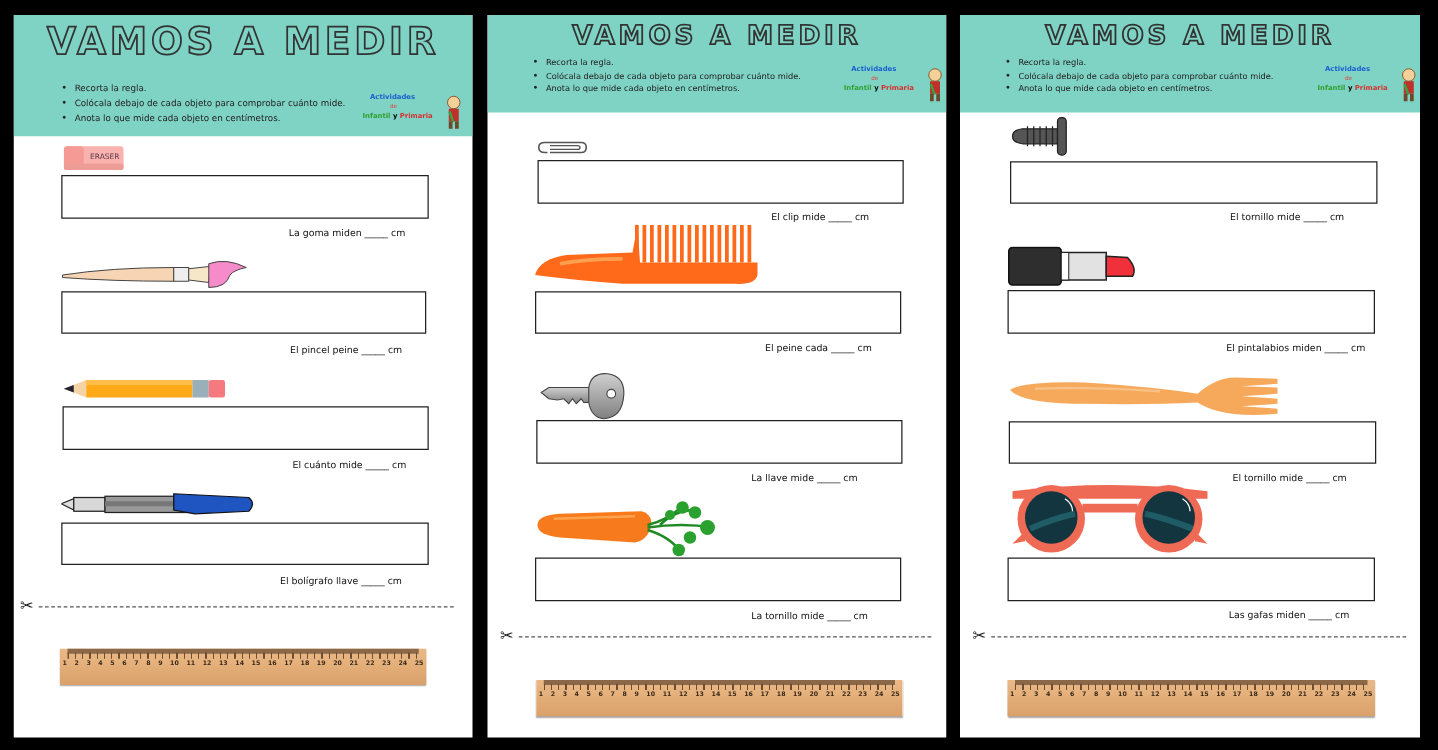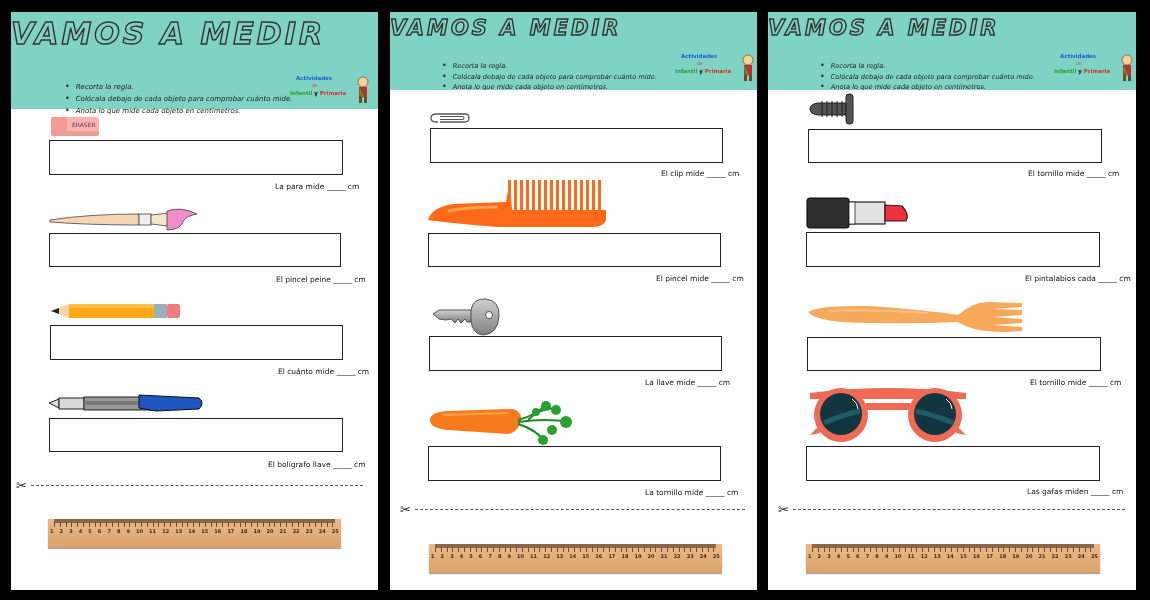--- a/index.html
+++ b/index.html
@@ -14,31 +14,31 @@
   .page.p2 { left:390px; width:367px; }
   .page.p3 { left:768px; width:368px; }
 
   .header {
     position:absolute; left:0; top:0; width:100%; background:#7fd3c4;
   }
   .p1 .header { height:97px; }
   .p2 .header, .p3 .header { height:78px; }
 
   .title {
-    position:absolute; left:0; width:100%; 
+    position:absolute; left:0; width:100%; text-align:center;
     font-family:"DejaVu Sans", sans-serif; font-weight:bold;
-    color:#7fd3c4; letter-spacing:3px;font-style:italic;
+    color:#7fd3c4; letter-spacing:3px;
     -webkit-text-stroke:1.4px #333;
   }
   .p1 .title { top:4px; font-size:30px; }
   .p2 .title, .p3 .title { top:4px; font-size:21px; }
 
   .instructions {
-    position:absolute; margin:16px; padding:0; list-style:none;
-    color:#222; font-size:7px; line-height:11px;font-style:italic;
+    position:absolute; margin:0; padding:0; list-style:none;
+    color:#222; font-size:7px; line-height:11px;
   }
   .p1 .instructions { left:38px; top:53px; }
   .p2 .instructions, .p3 .instructions { left:36px; top:33px; font-size:6.6px; line-height:10.5px; }
   .instructions li::before { content:"•"; margin-right:6px; font-size:8px; }
 
   .logo {
     position:absolute; width:80px; height:34px;
   }
   .p1 .logo { right:8px; top:62px; }
   .p2 .logo, .p3 .logo { right:2px; top:40px; }
@@ -46,21 +46,21 @@
   .logo-line2 { position:absolute; left:22px; top:9px; font-size:4.5px; color:#e04040; }
   .logo-line3 { position:absolute; left:0; top:16px; font-size:5.5px; font-weight:bold; }
   .logo-line3 .g { color:#30a030; }
   .logo-line3 .r { color:#d83030; }
   .logo-kid { position:absolute; right:0; top:2px; width:14px; height:28px; }
 
   .answer-box {
     position:absolute; border:1.3px solid #222; background:#fff; box-sizing:border-box;
   }
   .caption {
-    position:absolute; font-size:7.5px; color:#111; white-space:nowrap;margin-left:44px;
+    position:absolute; font-size:7.5px; color:#111; white-space:nowrap;
   }
   .cutline {
     position:absolute; border-top:1px dashed #555; height:0;
   }
   .scissors { position:absolute; font-size:13px; color:#222; line-height:13px; }
 
   .ruler {
     position:absolute; height:29px;
     background:linear-gradient(180deg,#e9b987 0%,#e5b07b 40%,#d9a06a 100%);
     box-shadow:0 1px 1px rgba(0,0,0,0.35);
@@ -103,21 +103,21 @@
     </div>
   </div>
 
   <svg class="obj" style="left:40px;top:104px;width:48px;height:21px" viewBox="0 0 48 21">
     <rect x="0" y="1" width="48" height="19" rx="3" fill="#f9b2ad"></rect>
     <rect x="0" y="1" width="16" height="19" rx="3" fill="#f59a94"></rect>
     <rect x="0" y="15" width="48" height="5" rx="2" fill="#ee9d96"></rect>
     <text x="21" y="11" font-size="6" fill="#5a3a4a" font-family="DejaVu Sans, sans-serif">ERASER</text>
   </svg>
   <div class="answer-box" style="left:38px;top:128px;width:294px;height:35px"></div>
-  <div class="caption" style="left:220px;top:170px">La para mide _____ cm</div>
+  <div class="caption" style="left:220px;top:170px">La goma miden _____ cm</div>
 
   <svg class="obj" style="left:38px;top:196px;width:150px;height:25px" viewBox="0 0 150 25">
     <path d="M1 12 Q40 6 90 6 L90 17 Q40 17 1 14 Z" fill="#f7d5b4" stroke="#444" stroke-width="0.8"></path>
     <rect x="90" y="6" width="12" height="11" fill="#eee" stroke="#444" stroke-width="0.8"></rect>
     <path d="M102 7 L120 5 L118 18 L102 16 Z" fill="#f6e7c8" stroke="#444" stroke-width="0.8"></path>
     <path d="M118 3 Q132 -2 148 6 Q138 8 135 12 Q132 22 118 22 Z" fill="#f58bc8" stroke="#444" stroke-width="0.8"></path>
   </svg>
   <div class="answer-box" style="left:38px;top:221px;width:292px;height:34px"></div>
   <div class="caption" style="left:221px;top:263px">El pincel peine _____ cm</div>
 
@@ -223,21 +223,21 @@
         <rect x="146" y="0" width="3" height="30"></rect>
         <rect x="152" y="0" width="3" height="30"></rect>
         <rect x="158" y="0" width="3" height="30"></rect>
         <rect x="164" y="0" width="3" height="30"></rect>
         <rect x="170" y="0" width="3" height="30"></rect>
       <path d="M0 40 Q4 27 25 24 L78 22 L82 0 L84 30 L178 30 L178 40 Q176 48 160 47 L70 47 Q30 44 0 40 Z"></path>
     </g>
     <path d="M20 31 Q40 27 70 27" stroke="#ffa050" stroke-width="3" fill="none"></path>
   </svg>
   <div class="answer-box" style="left:38px;top:221px;width:293px;height:34px"></div>
-  <div class="caption" style="left:222px;top:262px">El pincel mide _____ cm</div>
+  <div class="caption" style="left:222px;top:262px">El peine cada _____ cm</div>
 
   <svg class="obj" style="left:41px;top:286px;width:70px;height:38px" viewBox="0 0 70 38">
     <defs>
         <linearGradient id="kg" x1="0" x2="0" y1="0" y2="1">
           <stop offset="0" stop-color="#d0d0d0"></stop>
           <stop offset="1" stop-color="#808080"></stop>
         </linearGradient>
       </defs>
     <path d="M2 16 L8 12 L42 12 L42 24 L36 24 L34 21 L30 25 L27 21 L24 25 L20 21 L15 22 L8 21 Z" fill="url(#kg)" stroke="#444" stroke-width="0.9"></path>
     <path d="M40 12 Q42 0 55 1 Q69 3 68 18 Q67 36 52 37 Q42 36 40 24 Z" fill="url(#kg)" stroke="#444" stroke-width="0.9"></path>
@@ -339,21 +339,21 @@
   <div class="answer-box" style="left:40px;top:117px;width:294px;height:34px"></div>
   <div class="caption" style="left:216px;top:157px">El tornillo mide _____ cm</div>
 
   <svg class="obj" style="left:38px;top:185px;width:105px;height:32px" viewBox="0 0 105 32">
     <rect x="1" y="1" width="42" height="30" rx="3" fill="#2e2e2e" stroke="#111" stroke-width="1.2"></rect>
     <rect x="43" y="5" width="36" height="22" fill="#e2e2e2" stroke="#222" stroke-width="1.2"></rect>
     <rect x="43" y="5" width="6" height="22" fill="#fff" stroke="#222" stroke-width="0.8"></rect>
     <path d="M79 8 L96 9 Q104 18 100 24 L79 24 Z" fill="#f0303a" stroke="#222" stroke-width="1.2"></path>
   </svg>
   <div class="answer-box" style="left:38px;top:220px;width:294px;height:35px"></div>
-  <div class="caption" style="left:213px;top:262px">El pintalabios cada _____ cm</div>
+  <div class="caption" style="left:213px;top:262px">El pintalabios miden _____ cm</div>
 
   <svg class="obj" style="left:40px;top:285px;width:215px;height:40px" viewBox="0 0 215 40">
     <path d="M0 15 Q10 8 60 9 Q120 13 150 18 Q165 5 180 5 L214 6 L214 10 L185 12 L214 13 L214 18 L185 20 L214 22 L214 26 L185 28 L214 30 L214 34 Q170 38 150 25 Q110 27 60 26 Q10 26 0 15 Z" fill="#f6a95b"></path>
     <path d="M20 14 Q60 12 120 16" stroke="#f8c084" stroke-width="2" fill="none"></path>
   </svg>
   <div class="answer-box" style="left:39px;top:325px;width:294px;height:34px"></div>
   <div class="caption" style="left:218px;top:366px">El tornillo mide _____ cm</div>
 
   <svg class="obj" style="left:40px;top:373px;width:160px;height:60px" viewBox="0 0 160 60">
     <path d="M2 8 Q80 -2 158 8 L158 14 L2 14 Z" fill="#ef6a54"></path>

